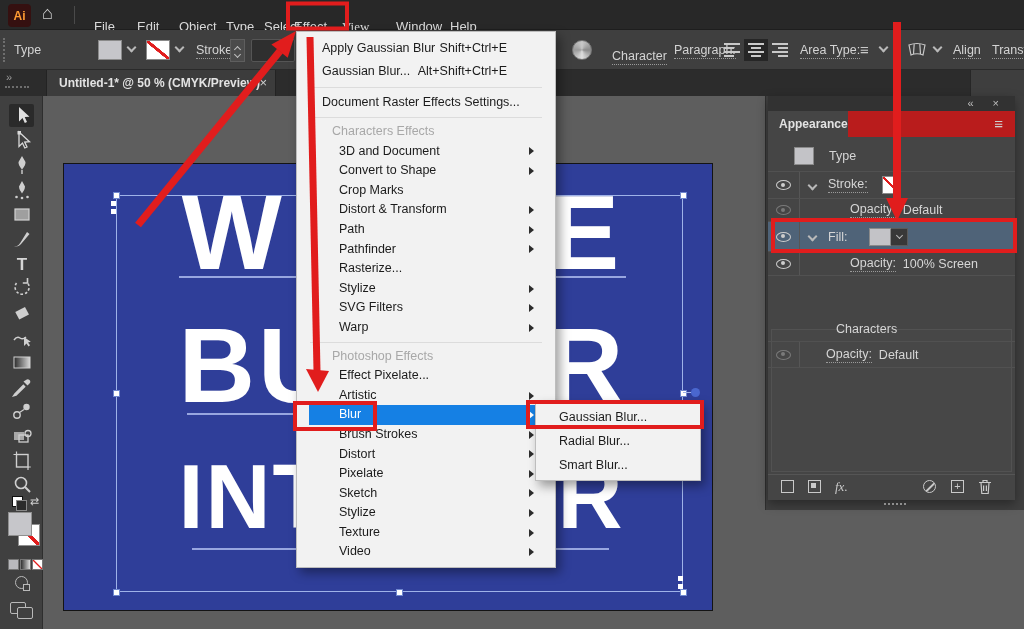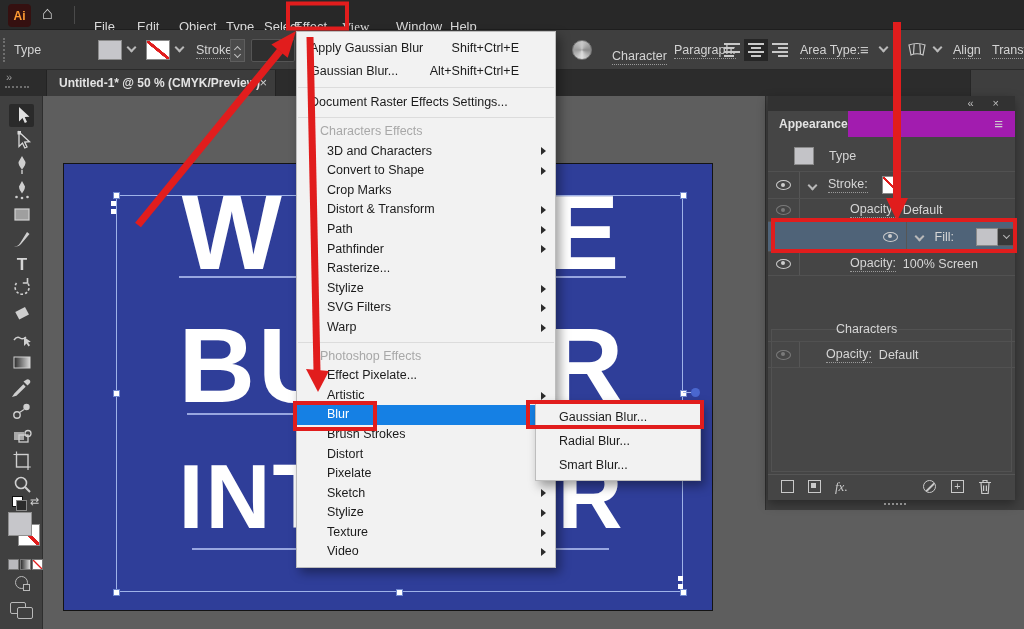--- a/index.html
+++ b/index.html
@@ -47,44 +47,44 @@
   
   .artboard{position:absolute;left:63px;top:163px;width:650px;height:448px;background:var(--artboard);border:1px solid #141414;overflow:hidden;}
   .ab-line{position:absolute;left:53px;width:567px;text-align:center;color:#fff;font-weight:bold;line-height:1;white-space:nowrap;}
   .ab-underline{position:absolute;height:2px;background:#aab8ec;opacity:.85;}
   .selrect{position:absolute;left:116px;top:195px;width:567px;height:397px;border:1px solid #9fb2e8;z-index:5;}
   .handle{position:absolute;width:7px;height:7px;background:#fff;border:1px solid #6f87cf;z-index:6;}
   .mini-sq{position:absolute;width:5px;height:5px;background:#fff;z-index:6;}
   .seldot-line{position:absolute;left:683px;top:392px;width:10px;height:1px;background:#9fb2e8;z-index:6;}
   .seldot{position:absolute;left:691px;top:388px;width:9px;height:9px;border-radius:50%;background:#4a67cf;z-index:6;}
   
-  .menu{position:absolute;left:296px;top:31px;width:260px;background:#f2f2f2;border:1px solid #bdbdbd;box-shadow:4px 5px 10px rgba(0,0,0,.38);z-index:50;padding:5px 0;font-size:12.5px;color:#1b1b1b;}
+  .menu{position:absolute;left:296px;top:31px;width:260px;background:#f2f2f2;border:1px solid #bdbdbd;box-shadow:4px 5px 10px rgba(0,0,0,.38);z-index:50;padding:5px 12px;font-size:12.5px;color:#1b1b1b;}
   .mrow{position:relative;height:19.6px;line-height:19.6px;padding-left:30px;white-space:nowrap;}
   .mrow.tall{height:23px;line-height:23px;padding-left:13px;}
   .mrow.plain{height:21px;line-height:21px;padding-left:13px;}
   .mrow.hl{background:var(--menu-hl);color:#fff;}
   .mshort{position:absolute;right:36px;top:0;}
   .marrow{position:absolute;right:9px;top:50%;margin-top:-4px;width:0;height:0;border-left:5px solid #2c2c2c;border-top:4px solid rgba(0,0,0,0);border-bottom:4px solid rgba(0,0,0,0);}
   .hl .marrow{border-left-color:#fff;}
   .mhead{height:19.6px;line-height:19.6px;padding-left:23px;color:#a8a8a8;}
   .msep{height:1px;background:#dcdcdc;margin:4px 1px;}
   .submenu{position:absolute;left:535px;top:401px;width:166px;background:#f2f2f2;border:1px solid #bdbdbd;box-shadow:4px 5px 10px rgba(0,0,0,.38);z-index:51;padding:3px 0;font-size:12.5px;color:#1b1b1b;}
   .smrow{height:24px;line-height:24px;padding-left:23px;}
   
   .dock{position:absolute;left:765px;top:96px;width:259px;height:414px;background:#3f3f3f;border-left:1px solid #2f2f2f;}
   .apanel{position:absolute;left:768px;top:96px;width:247px;height:404px;background:#454545;box-shadow:0 4px 10px rgba(0,0,0,.35);z-index:40;}
   .ap-head{position:absolute;left:0;top:0;width:247px;height:15px;background:#323232;}
   .ap-head .glyphs{position:absolute;right:8px;top:0;color:#bfbfbf;font-size:11px;line-height:15px;letter-spacing:8px;}
-  .ap-tabs{position:absolute;left:0;top:15px;width:247px;height:26px;background:#a21caf;}
+  .ap-tabs{position:absolute;left:0;top:15px;width:247px;height:26px;background:#b91c1c;}
   .ap-tab{position:absolute;left:0;top:0;width:80px;height:26px;background:#454545;color:#e2e2e2;font-size:12px;font-weight:bold;line-height:26px;padding-left:11px;}
   .ap-menu{position:absolute;right:12px;top:4px;color:#cfcfcf;font-size:15px;}
   .ap-body{position:absolute;left:0;top:41px;width:247px;height:337px;background:#454545;}
   .ap-rows{position:absolute;left:0;top:3px;width:247px;}
   .ap-row{position:relative;width:247px;display:flex;align-items:center;border-bottom:1px solid #515151;color:#d6d6d6;font-size:12.5px;}
-  .ap-row.hl{background:var(--row-hl);justify-content:flex-end;}
+  .ap-row.hl{background:var(--row-hl);}
   .eyecol{width:32px;align-self:stretch;display:flex;align-items:center;justify-content:center;border-right:1px solid #565656;flex:0 0 32px;}
   .eye{width:15px;height:10px;border:1.5px solid #cdcdcd;border-radius:50%;position:relative;}
   .eye::after{content:"";position:absolute;left:4px;top:1.6px;width:4px;height:4px;border-radius:50%;background:#cdcdcd;}
   .eye.dim{opacity:.38;}
   .apchev{width:7px;height:7px;border-right:2px solid #b9b9b9;border-bottom:2px solid #b9b9b9;transform:rotate(45deg);margin-left:9px;flex:0 0 7px;}
   .ap-label{margin-left:12px;white-space:nowrap;}
   .ap-value{margin-left:7px;white-space:nowrap;}
   .ap-sw{width:20px;height:18px;border:1px solid #8a8a8a;flex:0 0 auto;}
   .ap-dd{width:17px;height:18px;background:#383838;border:1px solid #5a5a5a;border-left:none;display:flex;align-items:center;justify-content:center;flex:0 0 auto;}
   .ap-dd .chev{width:5px;height:5px;border-width:1.5px;margin-top:-2px;}
@@ -408,21 +408,21 @@
   </div>
   <div class="ap-grip"></div>
 
   <div class="menu" id="effect-menu">
       <div class="mrow tall"><span>Apply Gaussian Blur</span><span class="mshort">Shift+Ctrl+E</span></div>
       <div class="mrow tall"><span>Gaussian Blur...</span><span class="mshort">Alt+Shift+Ctrl+E</span></div>
       <div class="msep"></div>
       <div class="mrow plain"><span>Document Raster Effects Settings...</span></div>
       <div class="msep"></div>
       <div class="mhead">Characters Effects</div>
-      <div class="mrow"><span>3D and Characters</span><span class="marrow"></span></div>
+      <div class="mrow"><span>3D and Document</span><span class="marrow"></span></div>
       <div class="mrow"><span>Convert to Shape</span><span class="marrow"></span></div>
       <div class="mrow"><span>Crop Marks</span></div>
       <div class="mrow"><span>Distort &amp; Transform</span><span class="marrow"></span></div>
       <div class="mrow"><span>Path</span><span class="marrow"></span></div>
       <div class="mrow"><span>Pathfinder</span><span class="marrow"></span></div>
       <div class="mrow"><span>Rasterize...</span></div>
       <div class="mrow"><span>Stylize</span><span class="marrow"></span></div>
       <div class="mrow"><span>SVG Filters</span><span class="marrow"></span></div>
       <div class="mrow"><span>Warp</span><span class="marrow"></span></div>
       <div class="msep"></div>

